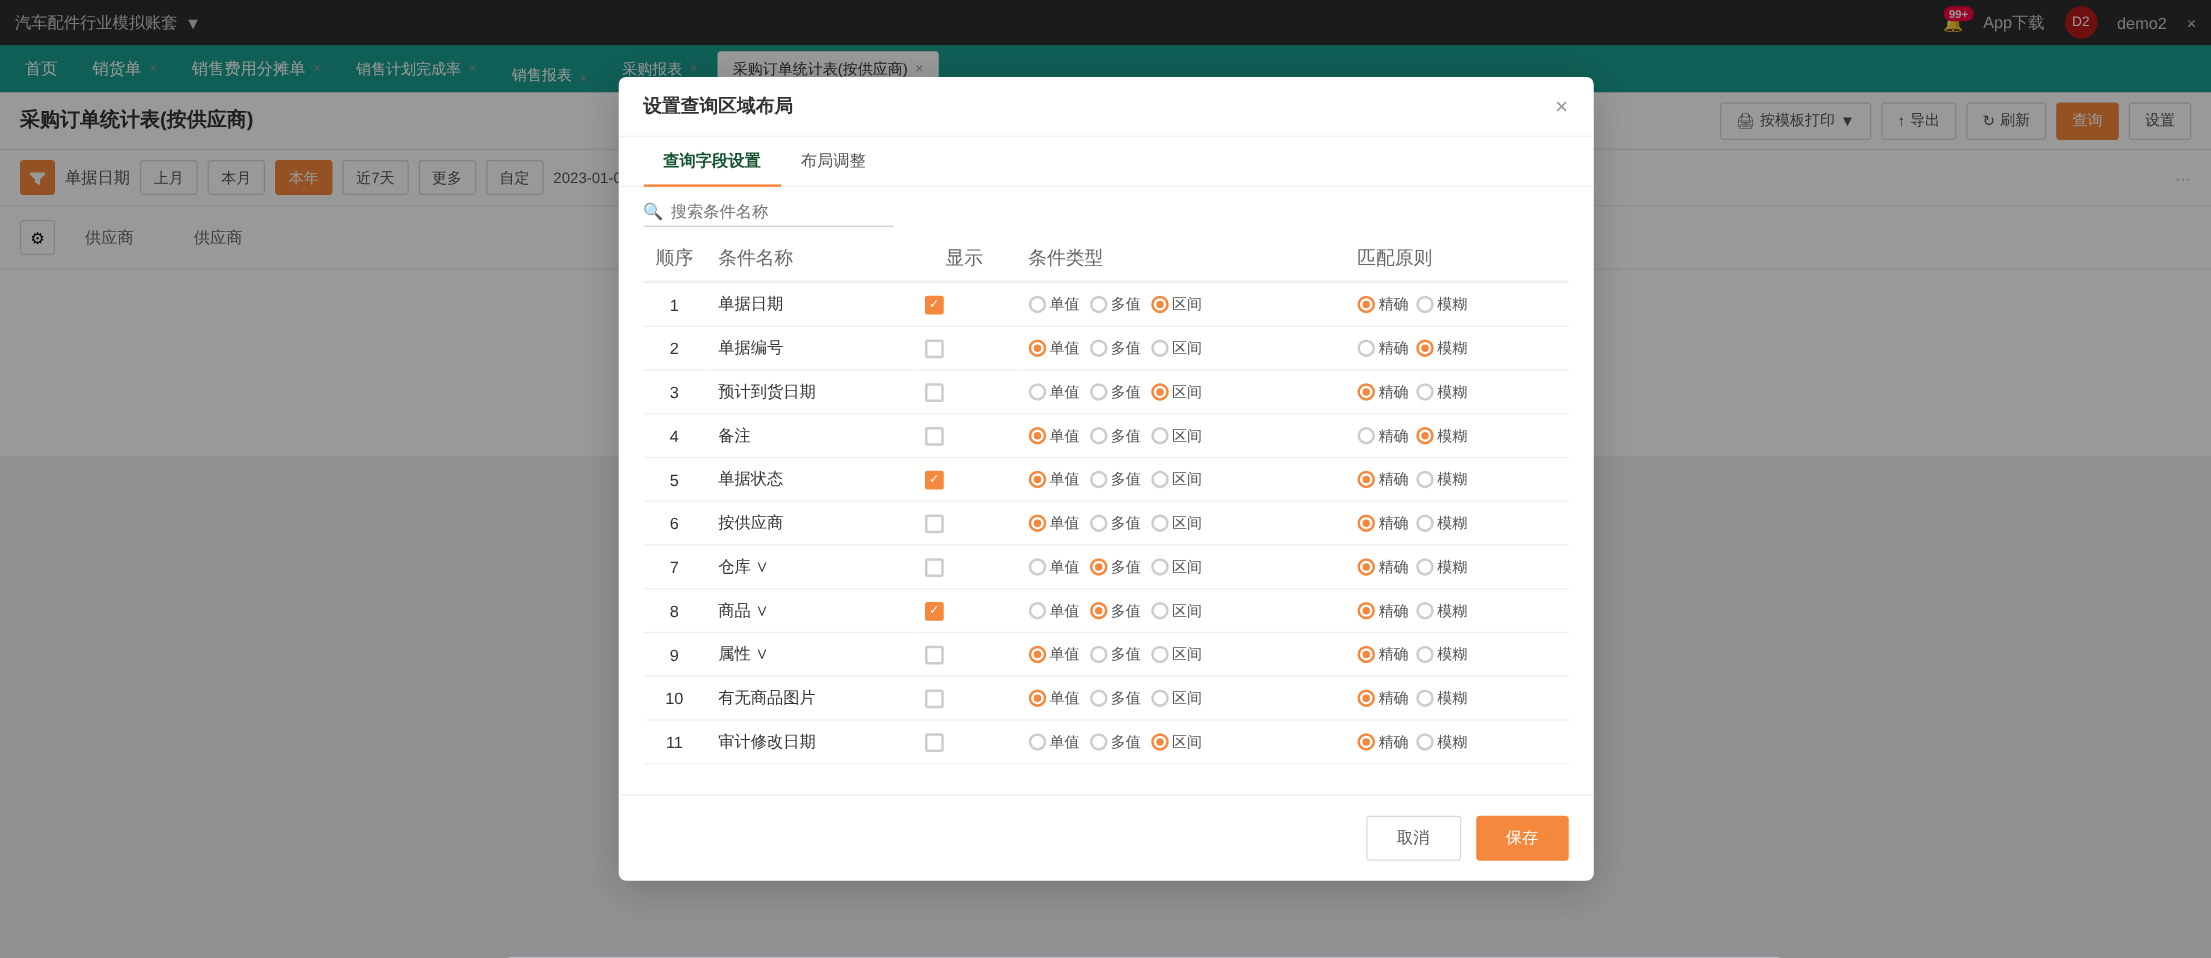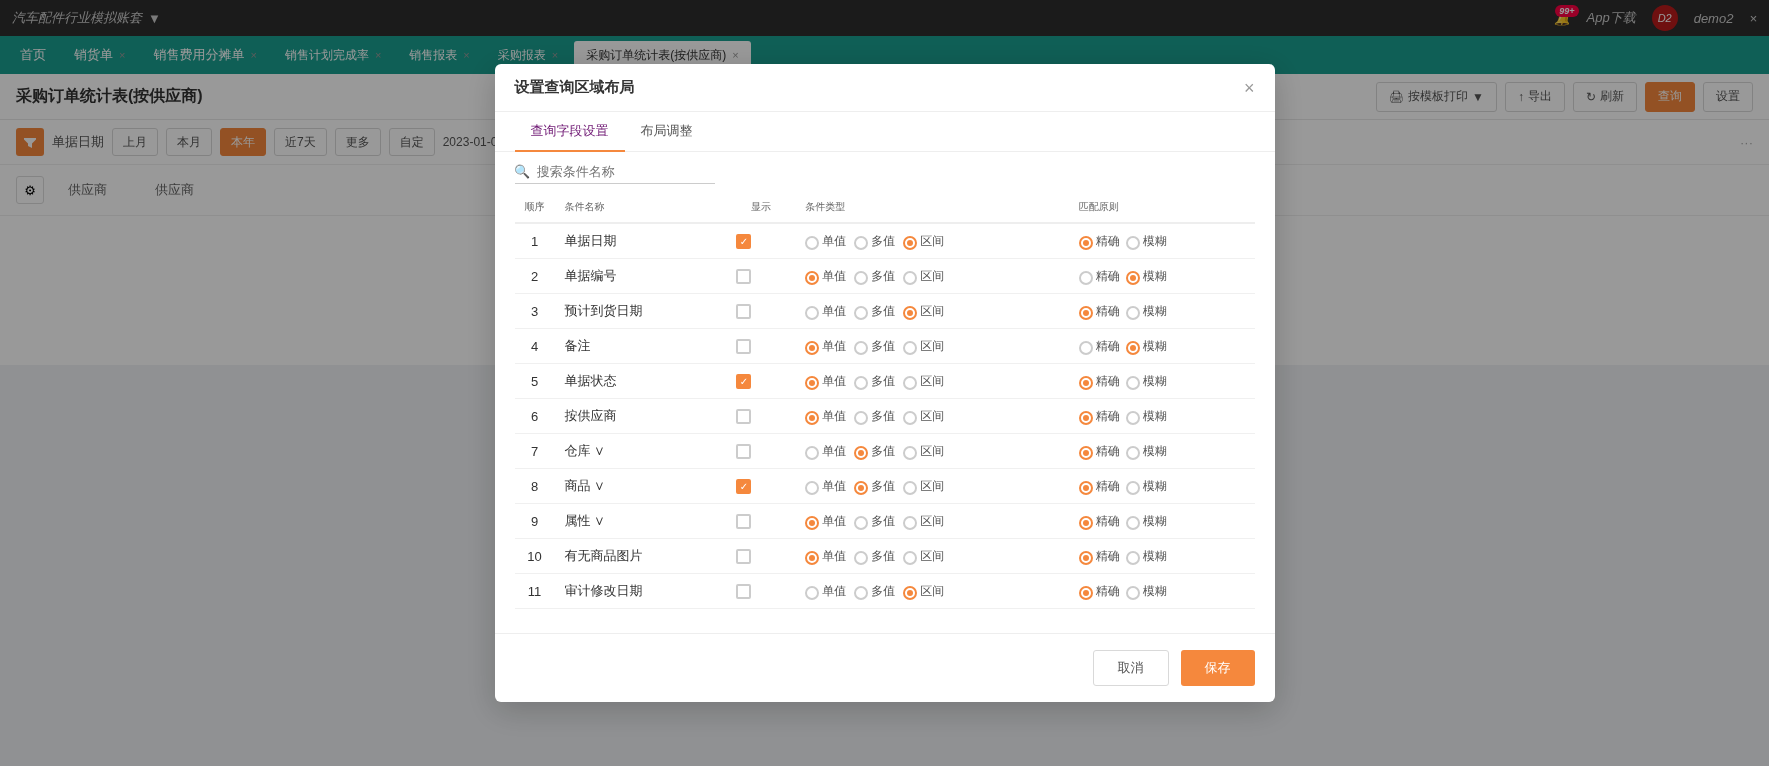--- a/index.html
+++ b/index.html
@@ -7,21 +7,20 @@
 
     
     .top-bar {
       height: 36px;
       background: #2d2d2d;
       display: flex;
       align-items: center;
       justify-content: space-between;
       padding: 16px 12px;
       color: #ccc;
-      font-style: italic;
     }
     .top-bar-left { font-size: 13px; color: #ccc; display: flex; align-items: center; gap: 6px; }
     .top-bar-right { display: flex; align-items: center; gap: 16px; font-size: 13px; color: #ccc; }
     .notification-icon { position: relative; }
     .badge {
       position: absolute; top: -6px; right: -8px;
       background: #f04; color: #fff; font-size: 9px;
       border-radius: 8px; padding: 1px 4px; font-weight: bold;
     }
     .avatar { width: 26px; height: 26px; border-radius: 50%; background: #b91c1c; display: inline-flex; align-items: center; justify-content: center; color: #fff; font-size: 11px; }
@@ -135,21 +134,21 @@
       height: 40px;
       padding: 0 16px;
       display: flex;
       align-items: center;
       font-size: 13px;
       color: #555;
       cursor: pointer;
       border-bottom: 2px solid transparent;
       margin-bottom: -1px;
     }
-    .dialog-tab.active { color: #701a75; border-bottom-color: #f5883d; }
+    .dialog-tab.active { color: #14532d; border-bottom-color: #f5883d; font-weight: bold; }
 
     
     .dialog-search {
       padding: 12px 20px 8px;
       flex-shrink: 0;
     }
     .search-input-wrap {
       display: flex;
       align-items: center;
       border-bottom: 1px solid #ccc;
@@ -169,42 +168,42 @@
       padding: 0 20px;
     }
     .dialog-table {
       width: 100%;
       border-collapse: collapse;
     }
     .dialog-table thead tr {
       border-bottom: 2px solid #eee;
     }
     .dialog-table th {
-      font-size: 10px;
+      font-size: 15px;
       color: #666;
       font-weight: normal;
       padding: 8px 10px;
       text-align: left;
       white-space: nowrap;
     }
     .dialog-table tbody tr {
       border-bottom: 1px solid #f0f0f0;
     }
     .dialog-table td {
       padding: 8px 10px;
       font-size: 13px;
       color: #333;
       vertical-align: middle;
     }
     .td-order { color: #f5883d; text-align: center; width: 40px; }
     .td-name { min-width: 100px; }
 
     
     .radio-group { display: flex; align-items: center; gap: 8px; white-space: nowrap; }
-    .radio-item { display: flex; align-items: flex-end; gap: 3px; cursor: pointer; }
+    .radio-item { display: flex; align-items: center; gap: 3px; cursor: pointer; }
     .radio-circle {
       width: 14px; height: 14px; border-radius: 50%;
       border: 2px solid #ccc;
       display: flex; align-items: center; justify-content: center;
       flex-shrink: 0;
     }
     .radio-circle.checked { border-color: #f5883d; }
     .radio-circle.checked::after {
       content: ''; width: 6px; height: 6px; background: #f5883d; border-radius: 50%;
     }
@@ -275,21 +274,21 @@
     <span class="close-x">×</span>
   </div>
   <div class="tab-item">
     <span>销售费用分摊单</span>
     <span class="close-x">×</span>
   </div>
   <div class="tab-item" style="font-size:12px;">
     <span>销售计划完成率</span>
     <span class="close-x">×</span>
   </div>
-  <div class="tab-item" style="font-size:12px;">
+  <div class="tab-item" style="font-size:12px;align-items:flex-end;">
     <span>销售报表</span>
     <span class="close-x">×</span>
   </div>
   <div class="tab-item" style="font-size:12px;">
     <span>采购报表</span>
     <span class="close-x">×</span>
   </div>
   <div class="tab-item active" style="font-size:12px;">
     <span>采购订单统计表(按供应商)</span>
     <span class="close-x">×</span>

